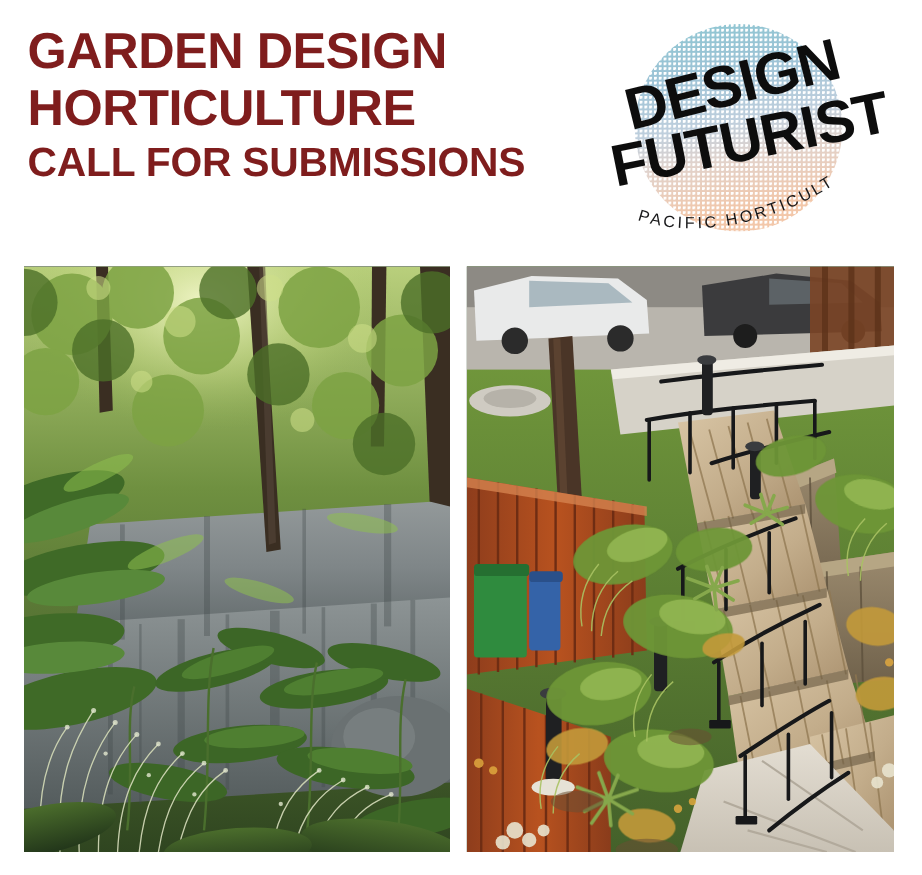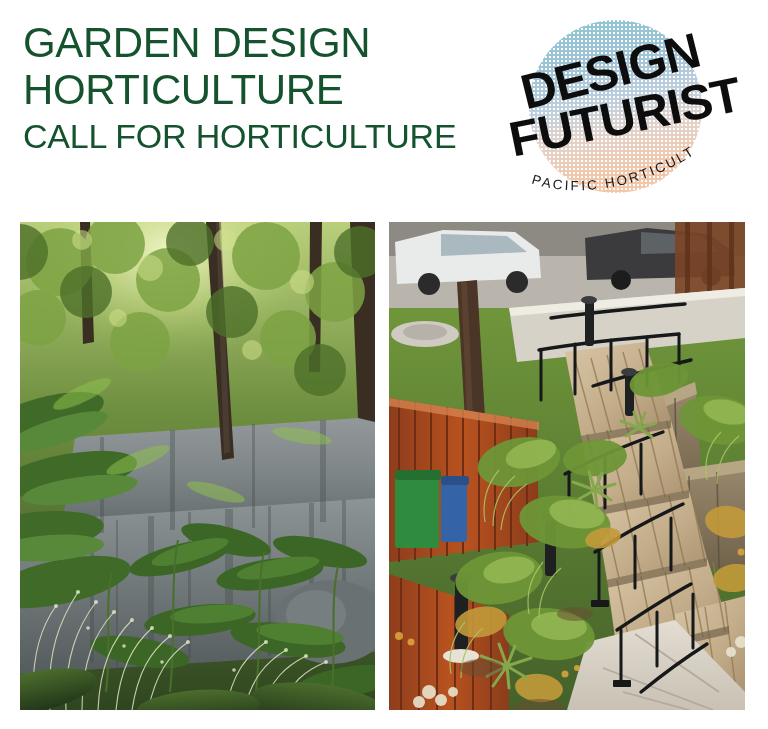--- a/index.html
+++ b/index.html
@@ -25,22 +25,22 @@
     height: 212px;
   }
 
   #headline-block {
     position: absolute;
     left: 23px;
     top: 22px;
     width: 470px;
   }
   .headline-line {
-    font-weight: normal;
-    color: #14532d;
+    font-weight: bold;
+    color: #7f1d1d;
     line-height: 1.0;
     letter-spacing: -0.4px;
     white-space: nowrap;
     margin: 0;
   }
   .headline-line.big {
     font-size: 42px;
     padding-bottom: 5px;
   }
   .headline-line.small {
@@ -133,21 +133,21 @@
   .photo-scene { position: absolute; left: 0; top: 0; width: 100%; height: 100%; }
 </style>
 </head>
 <body>
 
 <div id="poster-header">
 
   <div id="headline-block">
     <div class="headline-line big">GARDEN DESIGN</div>
     <div class="headline-line big">HORTICULTURE</div>
-    <div class="headline-line small">CALL FOR HORTICULTURE</div>
+    <div class="headline-line small">CALL FOR SUBMISSIONS</div>
   </div>
 
   <div id="logo">
     <div id="logo-disc"></div>
 
     <div id="logo-wordmark">
       <div class="logo-word" id="logo-word-design">DESIGN</div>
       <div class="logo-word" id="logo-word-futurist">FUTURIST</div>
 
       <svg id="logo-tagline-svg" viewBox="0 0 258 192">

